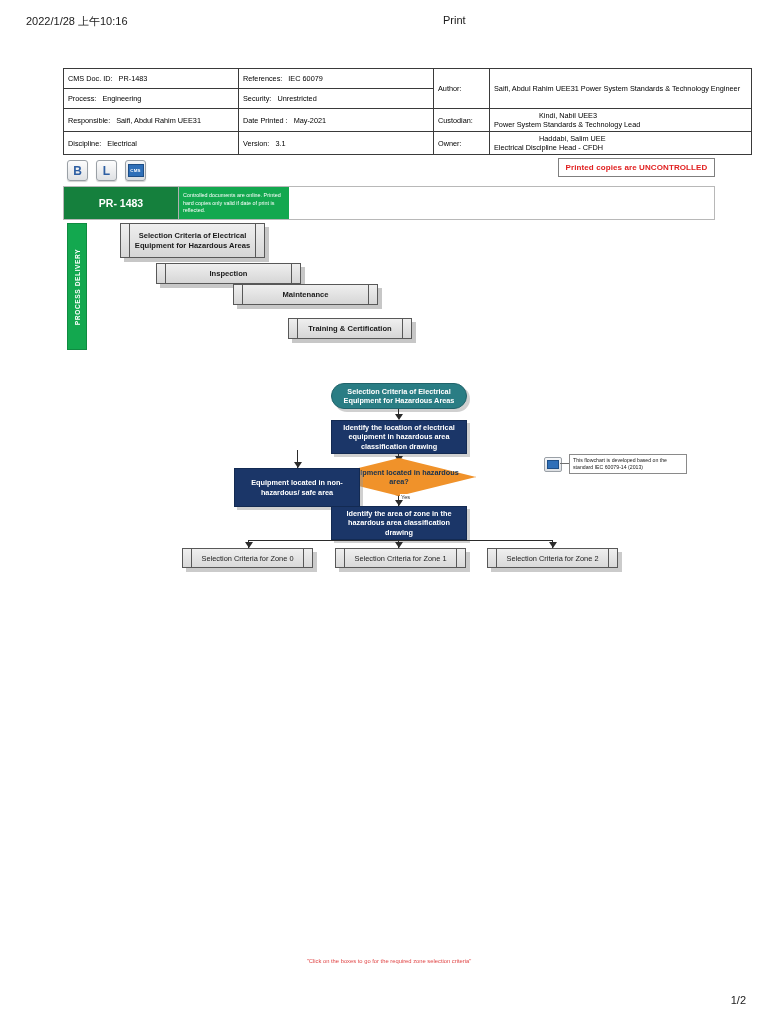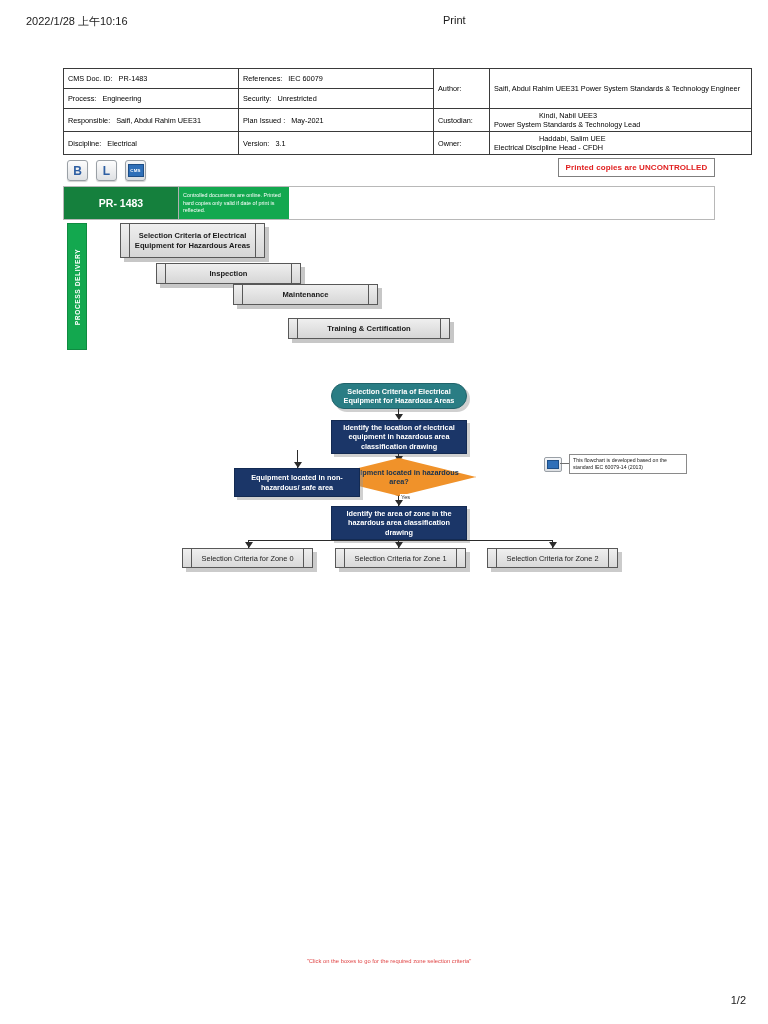--- a/index.html
+++ b/index.html
@@ -59,35 +59,35 @@
         background:linear-gradient(#efefef,#d6d6d6);box-shadow:4px 4px 0 rgba(130,130,130,.45);
         display:flex;align-items:center;justify-content:center;text-align:center;
         font-size:7.6px;font-weight:bold;color:#1b1b1b;line-height:1.35;padding:0 12px;}
   .pbox:before,.pbox:after{content:"";position:absolute;top:0;bottom:0;width:1px;background:#585858;}
   .pbox:before{left:8px;}
   .pbox:after{right:8px;}
 
   .pb1{left:57px;top:0px;width:145px;height:35px;}
   .pb2{left:93px;top:40px;width:145px;height:21px;}
   .pb3{left:170px;top:61px;width:145px;height:21px;}
-  .pb4{left:225px;top:95px;width:162px;height:21px;}
+  .pb4{left:225px;top:95px;width:124px;height:21px;}
 
   
   .fc{position:absolute;left:0;top:312px;width:652px;height:290px;}
   .fnode{position:absolute;box-sizing:border-box;display:flex;align-items:center;justify-content:center;
          text-align:center;line-height:1.3;}
 
   .n-start{left:268px;top:3px;width:136px;height:26px;background:#2a7d84;border:1px solid #20636a;
            border-radius:13px;color:#fff;font-size:7.3px;font-weight:bold;padding:0 6px;
            box-shadow:3px 3px 0 rgba(150,150,150,.45);}
   .n-ident{left:268px;top:40px;width:136px;height:34px;background:#1b3668;border:1px solid #132a52;
            color:#fff;font-size:7.3px;font-weight:bold;padding:0 4px;box-shadow:3px 3px 0 rgba(150,150,150,.45);}
   .n-zone-id{left:268px;top:126px;width:136px;height:34px;background:#1b3668;border:1px solid #132a52;
            color:#fff;font-size:7.3px;font-weight:bold;padding:0 4px;box-shadow:3px 3px 0 rgba(150,150,150,.45);}
-  .n-nonhaz{left:171px;top:88px;width:126px;height:29px;background:#1b3668;border:1px solid #132a52;
+  .n-nonhaz{left:171px;top:88px;width:126px;height:39px;background:#1b3668;border:1px solid #132a52;
            color:#fff;font-size:7.3px;font-weight:bold;padding:0 4px;box-shadow:3px 3px 0 rgba(150,150,150,.45);}
 
   .n-diam{left:259px;top:78px;width:154px;height:38px;}
   .n-diam .dshape{position:absolute;inset:0;background:#f0922a;border:1px solid #c9761d;
            clip-path:polygon(50% 0,100% 50%,50% 100%,0 50%);box-shadow:3px 3px 0 rgba(150,150,150,.35);}
   .n-diam .dtxt{position:absolute;inset:0;display:flex;align-items:center;justify-content:center;
            text-align:center;font-size:7.3px;font-weight:bold;color:#14304f;line-height:1.3;padding:0 12px;}
 
   .zbox{position:absolute;box-sizing:border-box;height:20px;border:1px solid #585858;
         background:linear-gradient(#efefef,#d9d9d9);box-shadow:4px 4px 0 rgba(140,140,140,.45);
@@ -135,21 +135,21 @@
         <span class="nm">Saifi, Abdul Rahim UEE31</span>
         <span class="ttl">Power System Standards &amp; Technology Engineer</span>
       </td>
     </tr>
     <tr>
       <td><span class="lbl">Process:</span><span class="val">Engineering</span></td>
       <td><span class="lbl">Security:</span><span class="val">Unrestricted</span></td>
     </tr>
     <tr>
       <td><span class="lbl">Responsible:</span><span class="val">Saifi, Abdul Rahim UEE31</span></td>
-      <td><span class="lbl">Plan Issued :</span><span class="val">May-2021</span></td>
+      <td><span class="lbl">Date Printed :</span><span class="val">May-2021</span></td>
       <td><span>Custodian:</span></td>
       <td class="rl">
         <span class="nm">Kindi, Nabil UEE3</span>
         <span class="ttl">Power System Standards &amp; Technology Lead</span>
       </td>
     </tr>
     <tr>
       <td><span class="lbl">Discipline:</span><span class="val">Electrical</span></td>
       <td><span class="lbl">Version:</span><span class="val">3.1</span></td>
       <td><span>Owner:</span></td>

